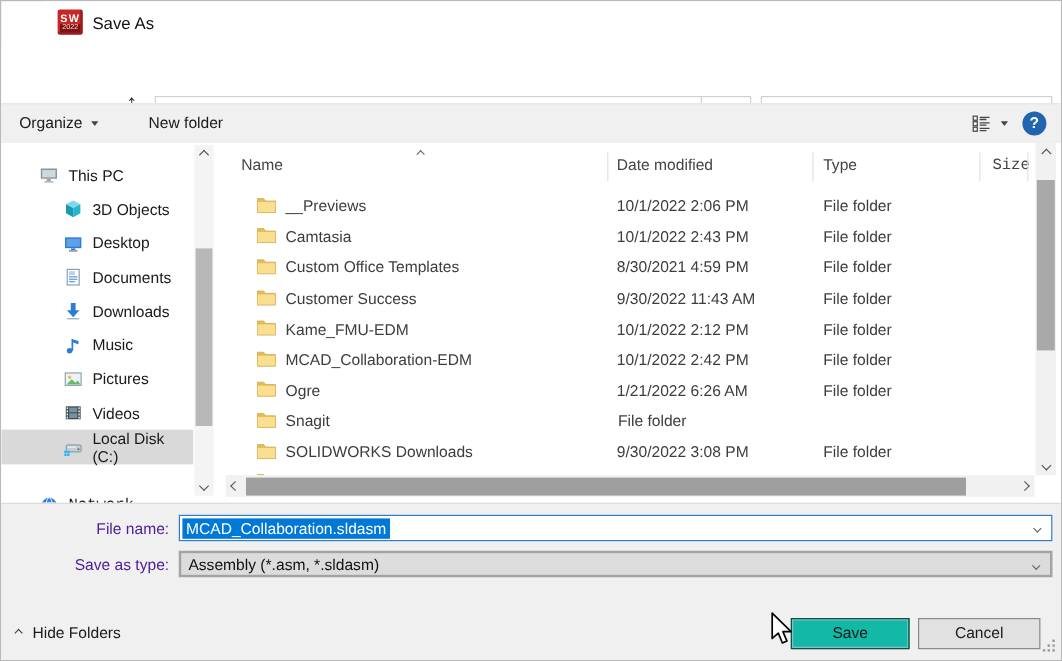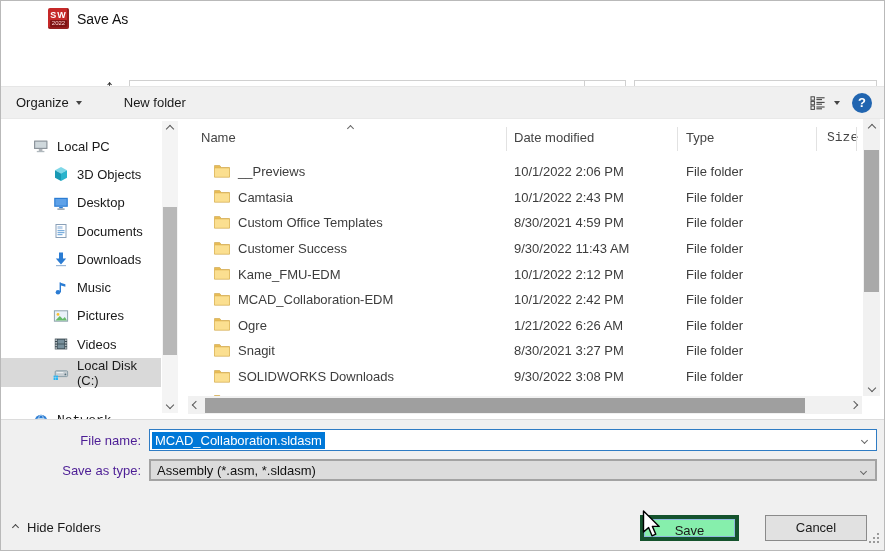--- a/index.html
+++ b/index.html
@@ -102,21 +102,21 @@
   .lab-st { top:43px; }
   .fninput { position:absolute; left:148px; top:9px; width:728px; height:22px; background:#fff;
     border:1px solid #2f7cc4; display:flex; align-items:center; padding-left:2px; }
   .selchip { background:#0078d7; color:#fff; padding:1px 3px; }
   .fninput .chev, .typesel .chev { position:absolute; right:9px; top:8px; }
   .typesel { position:absolute; left:148px; top:39px; width:728px; height:22px; background:#dcdcdc;
     border:2px solid #a3a3a3; display:flex; align-items:center; padding-left:6px; color:#111; }
   .hidefolders { position:absolute; left:12px; top:100px; display:flex; align-items:center; gap:9px; cursor:pointer; }
   .hidefolders .chev { border-color:#444; }
   .btn { position:absolute; top:95px; height:26px; text-align:center; line-height:24px; cursor:pointer; }
-  .btn-save { left:639px; width:99px; background:#86efac; border:4px solid #14532d;
+  .btn-save { left:658px; width:99px; background:#14b8a6; border:1px solid #14532d;
     box-shadow: inset 0 0 0 1px #8db8dd; }
   .btn-cancel { left:764px; width:102px; background:#e1e1e1; border:1px solid #8a8a8a; }
   
   .cursor { position:absolute; left:641px; top:509px; z-index:99; }
   .grip { position:absolute; right:4px; bottom:3px; }
 </style>
 </head>
 <body>
 
 <div class="dialog">
@@ -207,21 +207,21 @@
 
     <div class="sidebar">
       <div class="side-list" id="sidebar-list">
           <div class="side-item">
             <span class="icon"><svg width="16" height="16" viewBox="0 0 16 16">
                 <rect x="1" y="2.5" width="13.5" height="8.5" rx="0.5" fill="#8d959c"></rect>
                 <rect x="2.2" y="3.7" width="11.1" height="6.1" fill="#cfd8dc"></rect>
                 <rect x="5.8" y="11.3" width="3.6" height="1.4" fill="#8d959c"></rect>
                 <rect x="3.8" y="12.9" width="7.6" height="1.3" fill="#b0b8bd"></rect>
               </svg></span>
-            <span class="lbl">Local PC</span>
+            <span class="lbl">This PC</span>
           </div>
           <div class="side-item ind">
             <span class="icon"><svg width="16" height="16" viewBox="0 0 16 16">
                 <polygon points="8,1 14,4.2 8,7.4 2,4.2" fill="#7fd8e8"></polygon>
                 <polygon points="2,4.2 8,7.4 8,15 2,11.8" fill="#1899b4"></polygon>
                 <polygon points="14,4.2 8,7.4 8,15 14,11.8" fill="#2ab3cc"></polygon>
               </svg></span>
             <span class="lbl">3D Objects</span>
           </div>
           <div class="side-item ind">
@@ -418,21 +418,20 @@
             <span class="cell size"></span>
           </div>
           <div class="frow">
             <span class="cell name">
               <span class="icon"><svg width="16" height="14" viewBox="0 0 16 14">
                   <path d="M0.5 1.5 h5.2 l1.6 2 h8.2 v9.6 h-15 z" fill="#e8bc55" stroke="#cda449" stroke-width="0.6"></path>
                   <path d="M0.5 4 h15 v9.1 h-15 z" fill="#fbdf90" stroke="#d8ae4e" stroke-width="0.5"></path>
                 </svg></span>
               <span>Snagit</span>
             </span>
-            <span class="cell date">8/30/2021 3:27 PM</span>
             <span class="cell type">File folder</span>
             <span class="cell size"></span>
           </div>
           <div class="frow">
             <span class="cell name">
               <span class="icon"><svg width="16" height="14" viewBox="0 0 16 14">
                   <path d="M0.5 1.5 h5.2 l1.6 2 h8.2 v9.6 h-15 z" fill="#e8bc55" stroke="#cda449" stroke-width="0.6"></path>
                   <path d="M0.5 4 h15 v9.1 h-15 z" fill="#fbdf90" stroke="#d8ae4e" stroke-width="0.5"></path>
                 </svg></span>
               <span>SOLIDWORKS Downloads</span>

